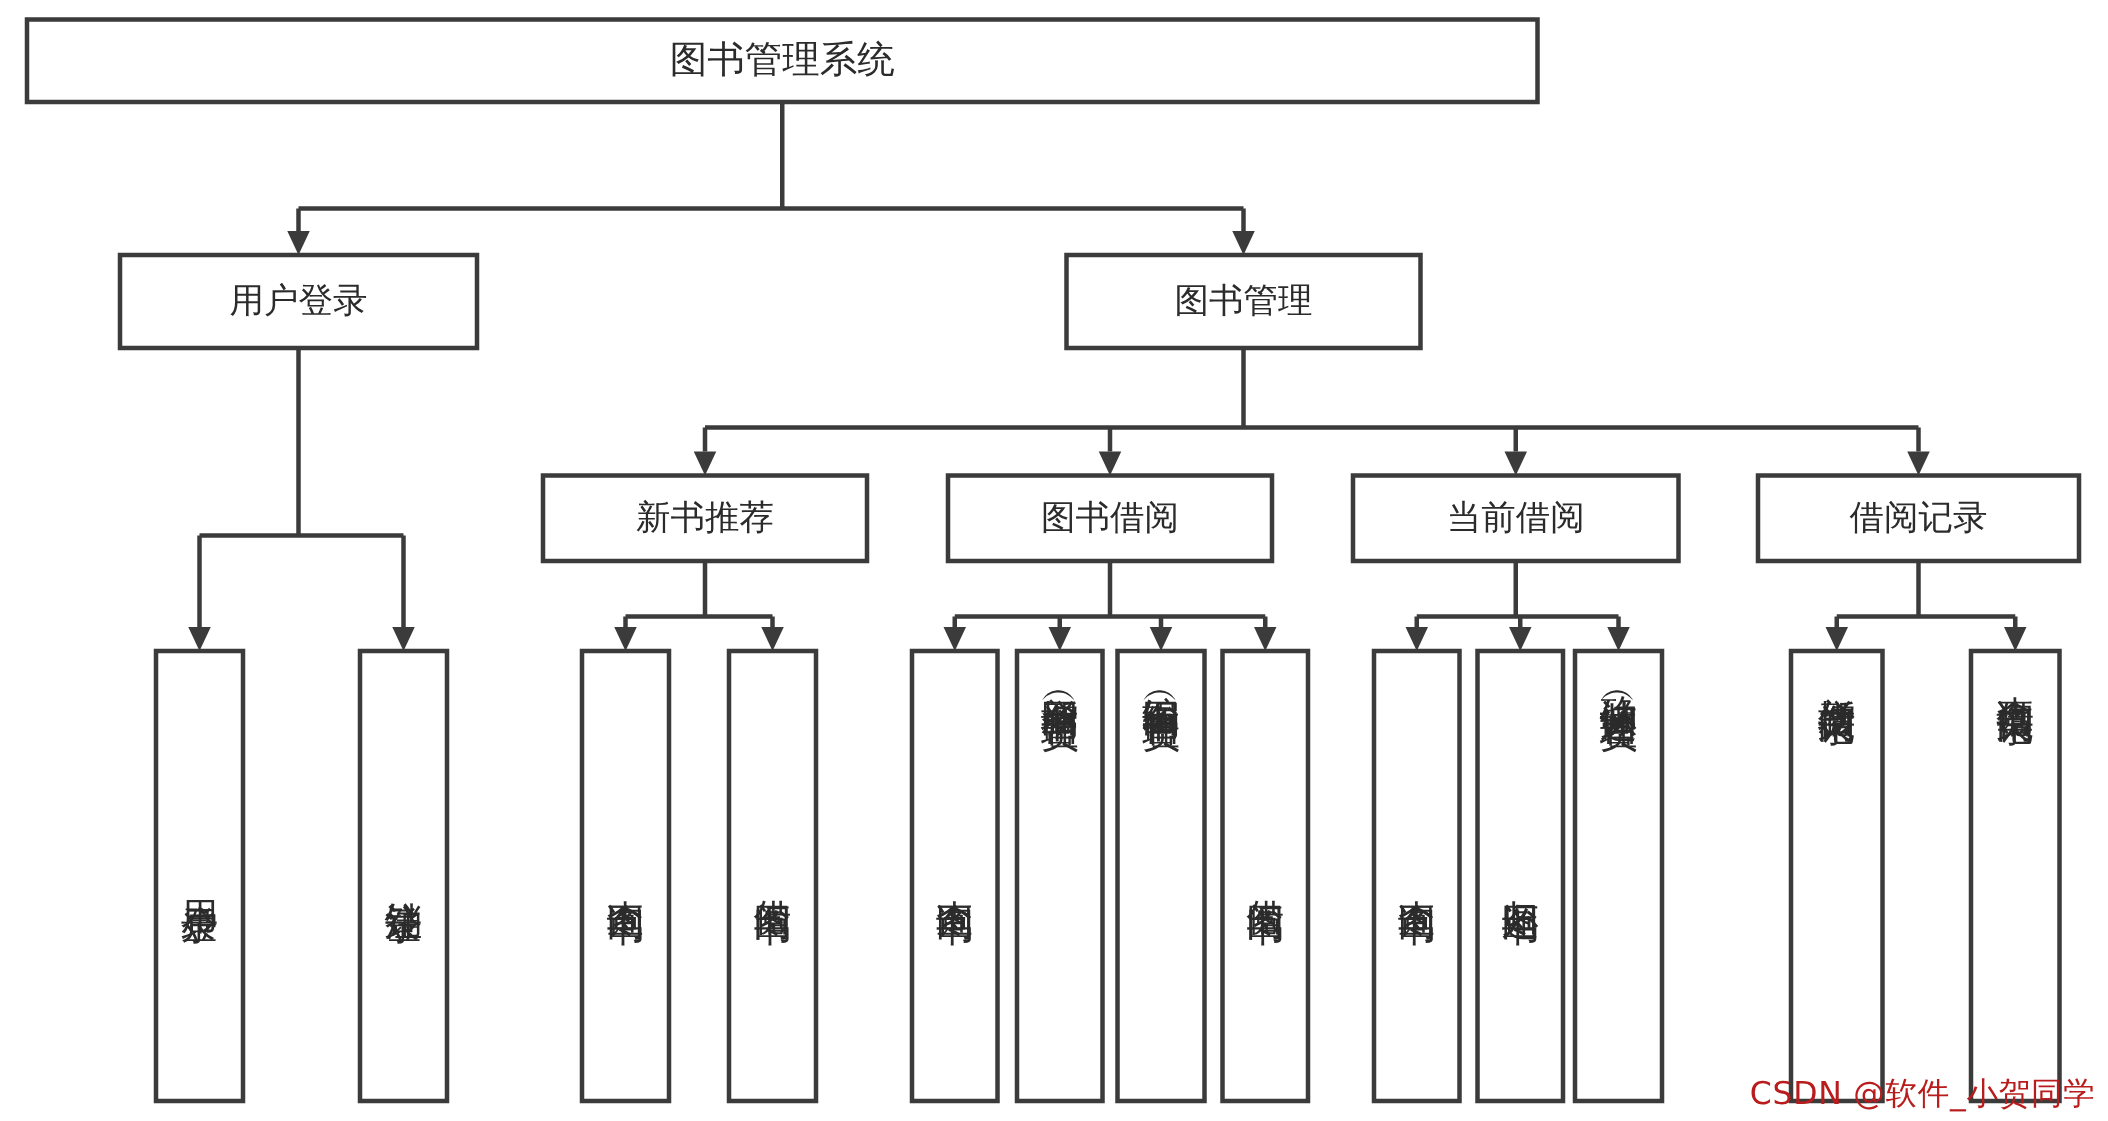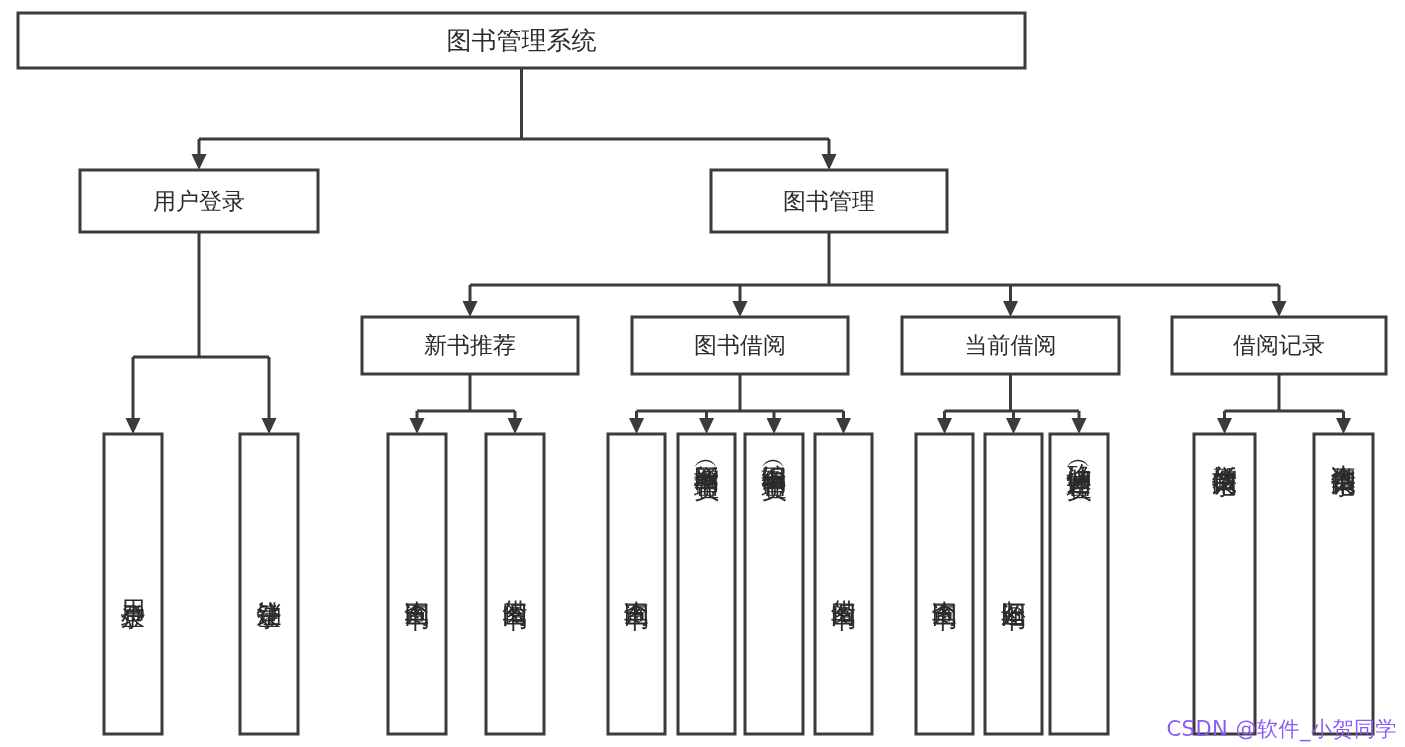--- a/index.html
+++ b/index.html
@@ -41,21 +41,21 @@
     color:#2b2b2b;
     letter-spacing:2px;
     white-space:nowrap;
   }
   .watermark{
     position:absolute;
     right:8px;
     bottom:4px;
     font-family:"DejaVu Sans","Liberation Sans",sans-serif;
     font-size:21px;
-    color:#8b5cf6;
+    color:#b91c1c;
     letter-spacing:0.5px;
     white-space:nowrap;
     pointer-events:none;
   }
 </style>
 </head>
 <body>
 
 <div id="stage">
   <svg id="diagram" viewBox="0 0 1405 747">

